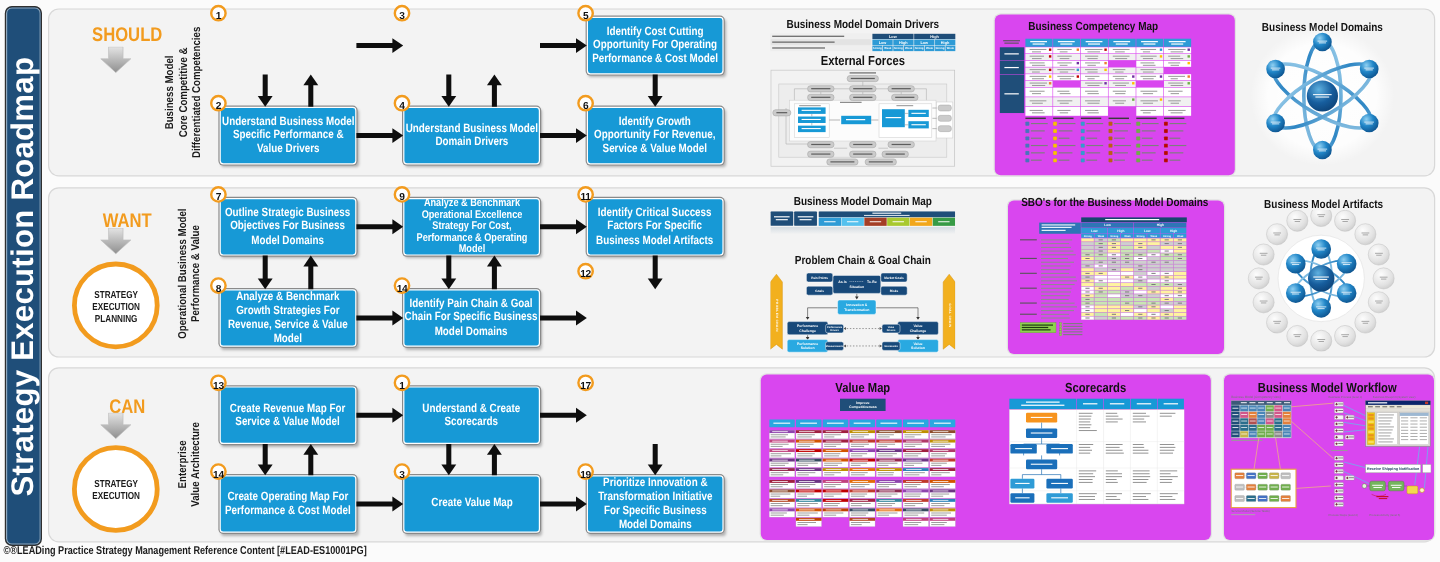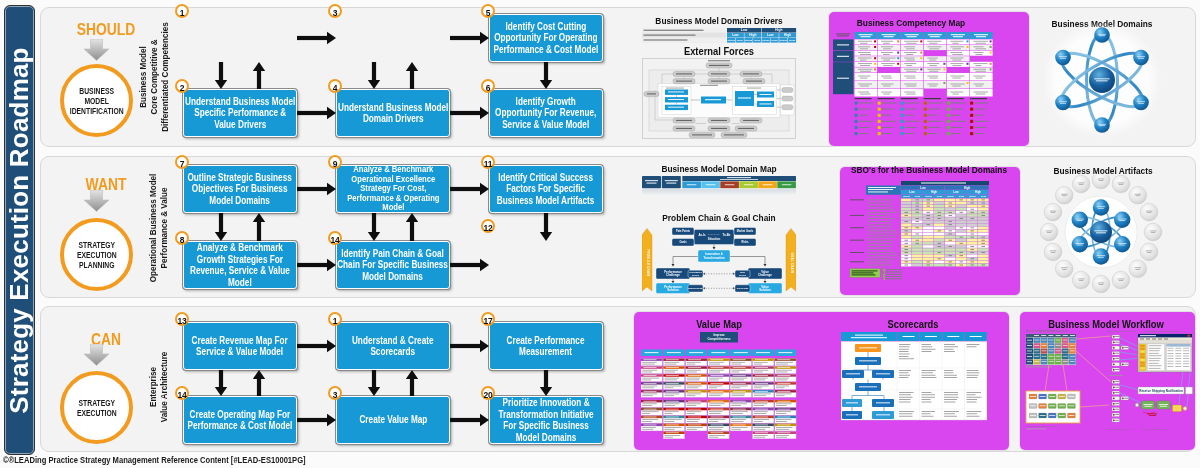--- a/index.html
+++ b/index.html
@@ -71,25 +71,20 @@
 </defs>
     </svg>
 <div class="sidebar abs">
       <span class="sidebar-text">Strategy Execution Roadmap</span>
     </div>
 <section class="row-panel abs" style="top:7px;height:140px">
       <div class="keyword abs" style="top:12px">SHOULD</div>
       <svg class="abs" style="left:41px;top:31px" width="29" height="22" viewBox="0 0 29 22">
         <path d="M8.5,0 H20.5 V10 H27 L14.5,21.5 L2,10 H8.5 Z" fill="url(#gGrayArrow)" stroke="#BDBDBD" stroke-width="0.6"></path>
       </svg>
-      <div class="stage-circle abs" style="top:56px">
-        <span class="stage-label">BUSINESS
-MODEL
-IDENTIFICATION</span>
-      </div>
       <div class="axis-label abs" style="left:112px;top:69px">Business Model
 Core Competitive &amp;
 Differentiated Competencies</div>
       <div class="badge abs" style="left:134px;top:-4px">1</div>
       <div class="pbox abs" style="left:142px;top:81px">
         <span class="pbox-label">Understand Business Model
 Specific Performance &amp;
 Value Drivers</span>
       </div>
       <div class="badge abs" style="left:134px;top:71px">2</div>
@@ -1165,32 +1160,28 @@
       <div class="badge abs" style="left:134px;top:79px">14</div>
       <div class="pbox abs" style="left:295px;top:15px">
         <span class="pbox-label">Understand &amp; Create
 Scorecards</span>
       </div>
       <div class="badge abs" style="left:287px;top:5px">1</div>
       <div class="pbox abs" style="left:295px;top:89px">
         <span class="pbox-label">Create Value Map</span>
       </div>
       <div class="badge abs" style="left:287px;top:79px">3</div>
-      <div class="pbox abs" style="left:448px;top:15px">
-        <span class="pbox-label">Create Performance
-Measurement</span>
-      </div>
       <div class="badge abs" style="left:440px;top:5px">17</div>
       <div class="pbox abs" style="left:448px;top:89px">
         <span class="pbox-label">Prioritize Innovation &amp;
 Transformation Initiative
 For Specific Business
 Model Domains</span>
       </div>
-      <div class="badge abs" style="left:440px;top:79px">20</div>
+      <div class="badge abs" style="left:440px;top:79px">19</div>
       <svg class="flow-arrows" width="580" height="146">
         <path class="al" d="M180.0 63 V81"></path>
         <path class="ah" d="M180.0 89 L173.8 80 L186.2 80 Z"></path>
         <path class="al" d="M218.0 89 V71"></path>
         <path class="ah" d="M218.0 63 L211.8 72 L224.2 72 Z"></path>
         <path class="al" d="M333.0 63 V81"></path>
         <path class="ah" d="M333.0 89 L326.8 80 L339.2 80 Z"></path>
         <path class="al" d="M371.0 89 V71"></path>
         <path class="ah" d="M371.0 63 L364.8 72 L377.2 72 Z"></path>
         <path class="al" d="M505.0 63 V81"></path>

